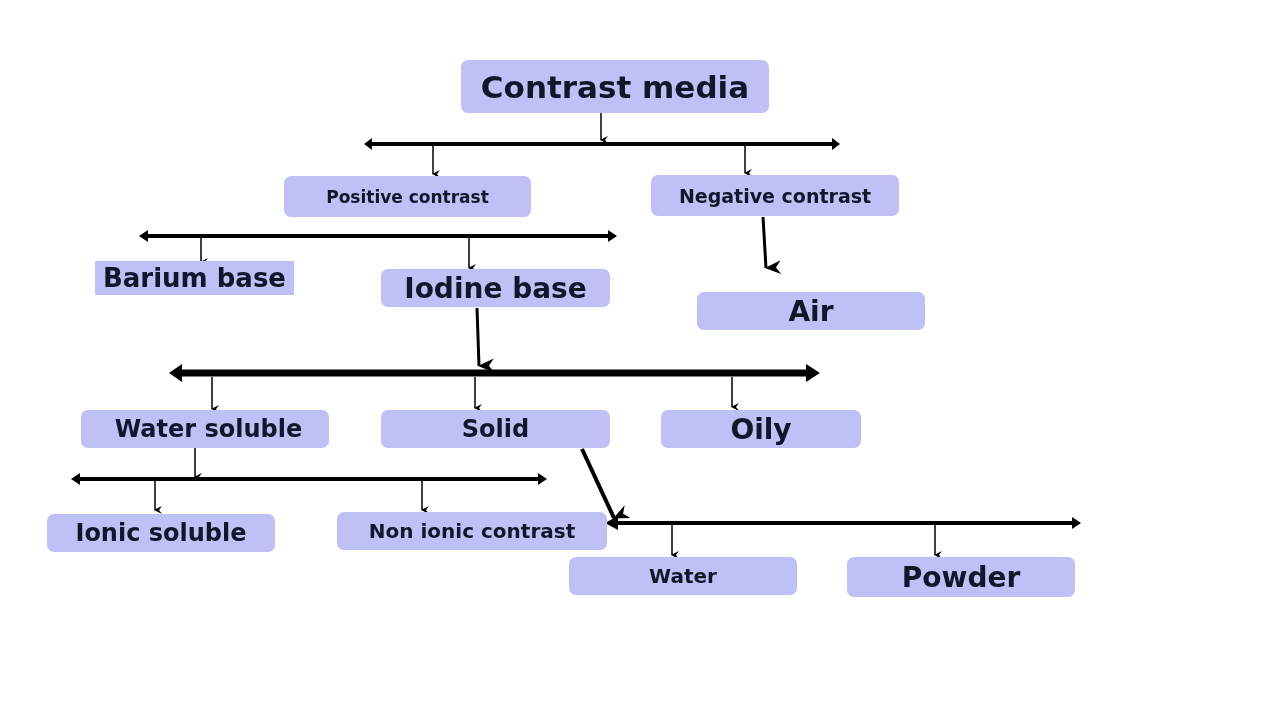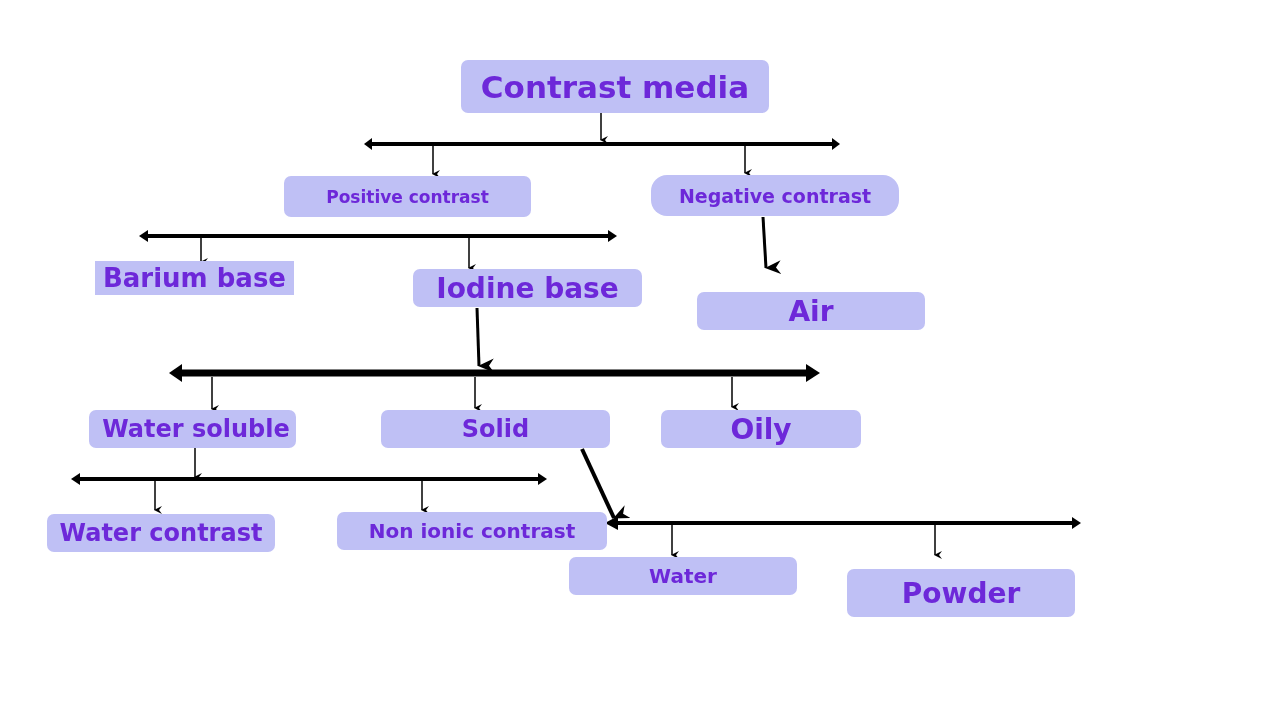--- a/index.html
+++ b/index.html
@@ -1,34 +1,34 @@
 <!DOCTYPE html>
 <html><head>
 <meta charset="utf-8">
 <style>
   html, body { margin:0; padding:0; background:#ffffff; }
   body { width:1280px; height:720px; position:relative; overflow:hidden;
          font-family:"DejaVu Sans", sans-serif; }
   #diagram { position:absolute; left:0; top:0; width:1280px; height:720px; }
   .node { position:absolute; background:#bfc0f5; border-radius:7px;
           display:flex; align-items:center; justify-content:center;
-          color:#6d28d9; font-weight:bold; white-space:nowrap; box-sizing:border-box; }
+          color:#0f172a; font-weight:bold; white-space:nowrap; box-sizing:border-box; }
   .n-root { left:461px; top:60px; width:308px; height:53px; font-size:31px; }
   .n-pos { left:284px; top:176px; width:247px; height:41px; font-size:17px; }
-  .n-neg { left:651px; top:175px; width:248px; height:41px; font-size:19px;border-radius:16px; }
+  .n-neg { left:651px; top:175px; width:248px; height:41px; font-size:19px; }
   .n-bar { left:95px; top:261px; width:199px; height:34px; font-size:26px; border-radius:0; }
-  .n-iod { left:381px; top:269px; width:229px; height:38px; font-size:28px;margin-left:32px; }
+  .n-iod { left:381px; top:269px; width:229px; height:38px; font-size:28px; }
   .n-air { left:697px; top:268px; width:228px; height:38px; font-size:28px;margin-top:24px; }
-  .n-wat { left:89px; top:410px; width:207px; height:38px; font-size:24px;padding-left:7px; }
+  .n-wat { left:81px; top:410px; width:248px; height:38px; font-size:24px;padding-left:7px; }
   .n-sol { left:381px; top:410px; width:229px; height:38px; font-size:24px; }
   .n-oil { left:661px; top:410px; width:200px; height:38px; font-size:28px; }
   .n-ion { left:47px; top:514px; width:228px; height:38px; font-size:24px; }
   .n-non { left:337px; top:512px; width:270px; height:38px; font-size:20px; }
   .n-tab { left:569px; top:557px; width:228px; height:38px; font-size:20px; }
-  .n-pow { left:847px; top:557px; width:228px; height:48px; font-size:28px;margin-top:12px; }
+  .n-pow { left:847px; top:557px; width:228px; height:40px; font-size:28px; }
 </style>
 </head>
 <body>
 
 <svg id="diagram" viewBox="0 0 1280 720">
   <defs>
     <marker id="ah" markerWidth="8" markerHeight="8" refX="4" refY="7" orient="auto" markerUnits="userSpaceOnUse">
       <path d="M0,0 L4,8 L8,0 L4,3 Z" fill="#000"></path>
     </marker>
     <marker id="ahBig" markerWidth="14" markerHeight="16" refX="7" refY="15" orient="auto" markerUnits="userSpaceOnUse">
@@ -88,16 +88,16 @@
 
 <div class="node n-root">Contrast media</div>
 <div class="node n-pos">Positive contrast</div>
 <div class="node n-neg">Negative contrast</div>
 <div class="node n-bar">Barium base</div>
 <div class="node n-iod">Iodine base</div>
 <div class="node n-air">Air</div>
 <div class="node n-wat">Water soluble</div>
 <div class="node n-sol">Solid</div>
 <div class="node n-oil">Oily</div>
-<div class="node n-ion">Water contrast</div>
+<div class="node n-ion">Ionic soluble</div>
 <div class="node n-non">Non ionic contrast</div>
 <div class="node n-tab">Water</div>
 <div class="node n-pow">Powder</div>
 
 </body></html>

